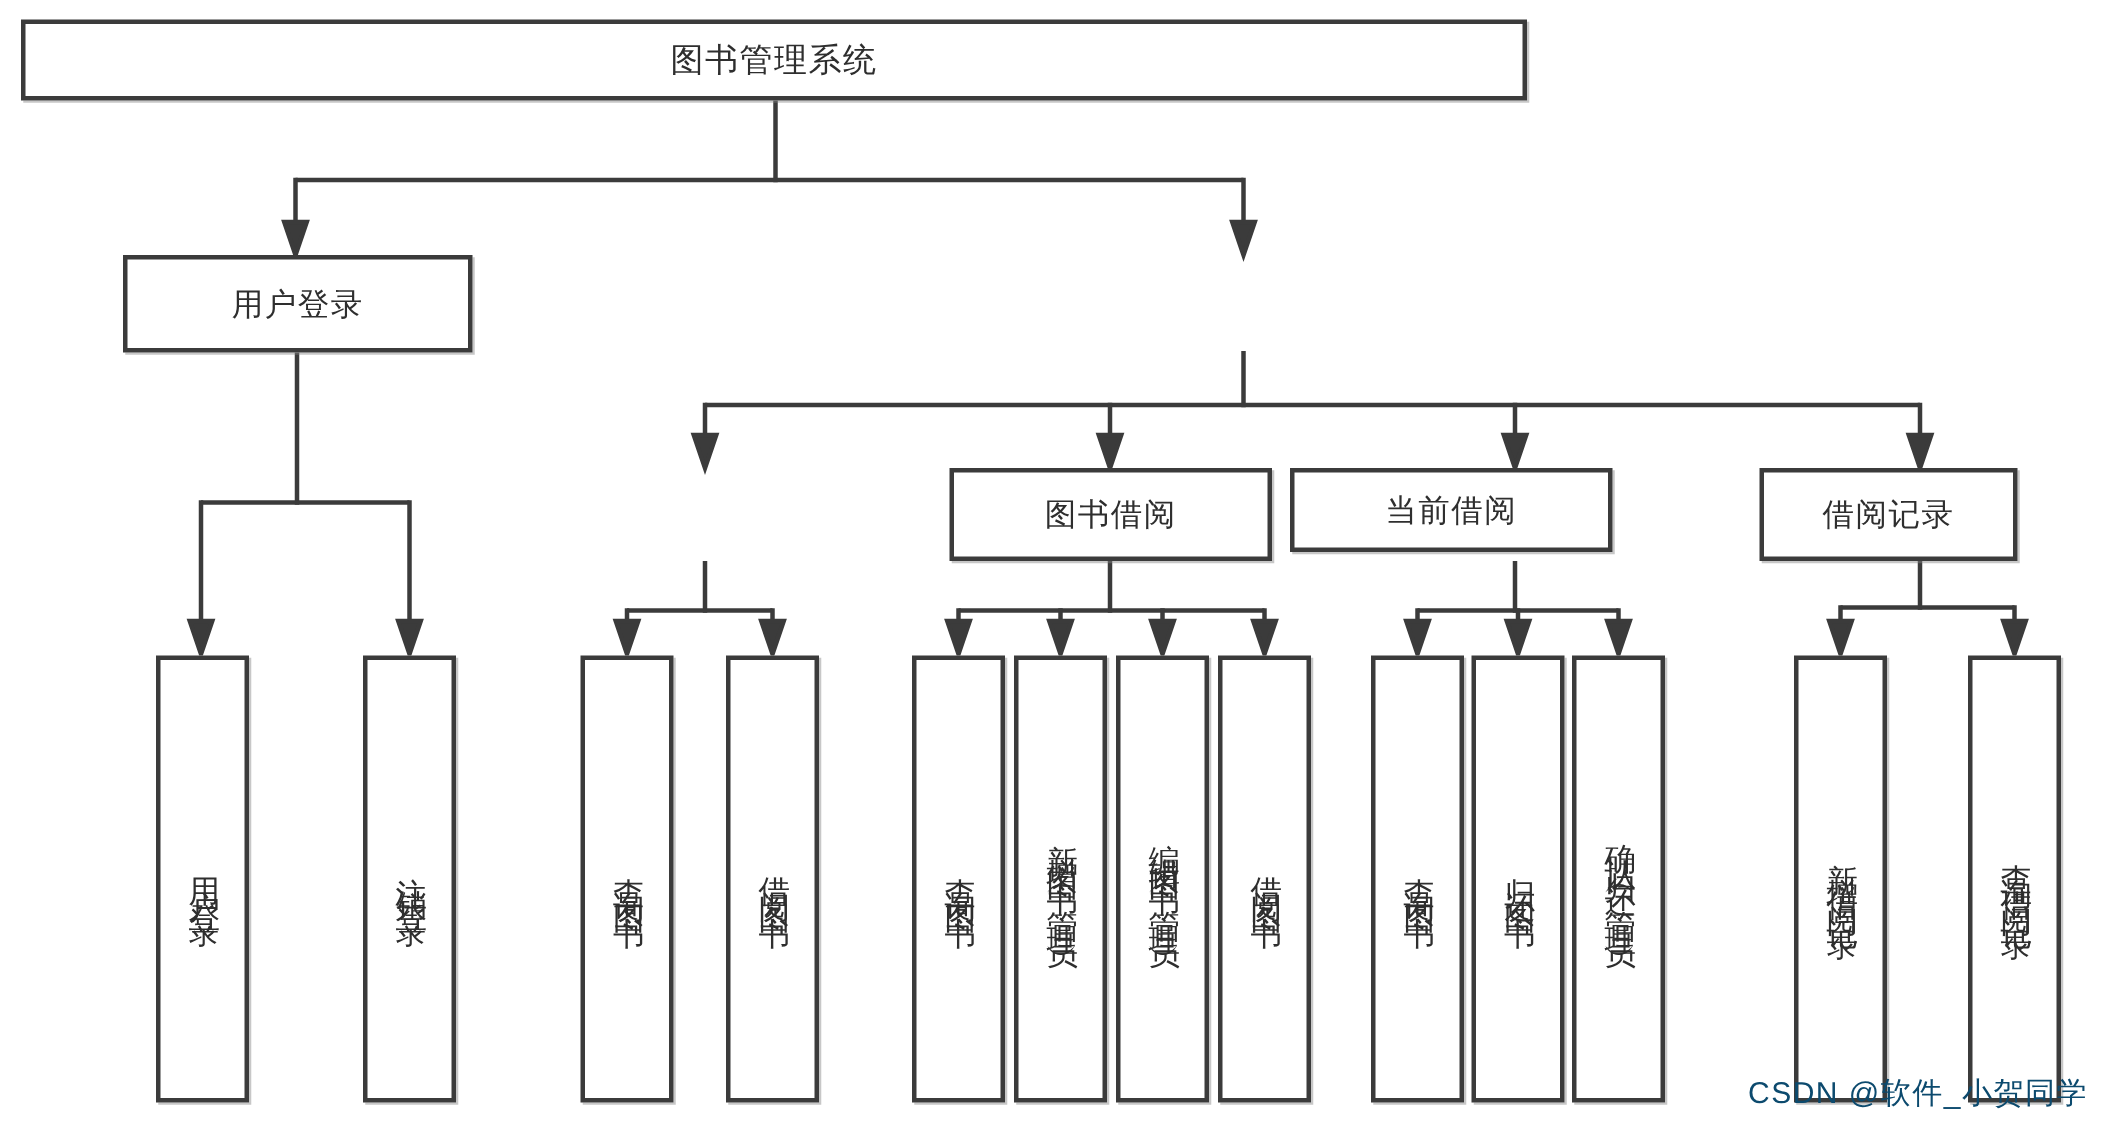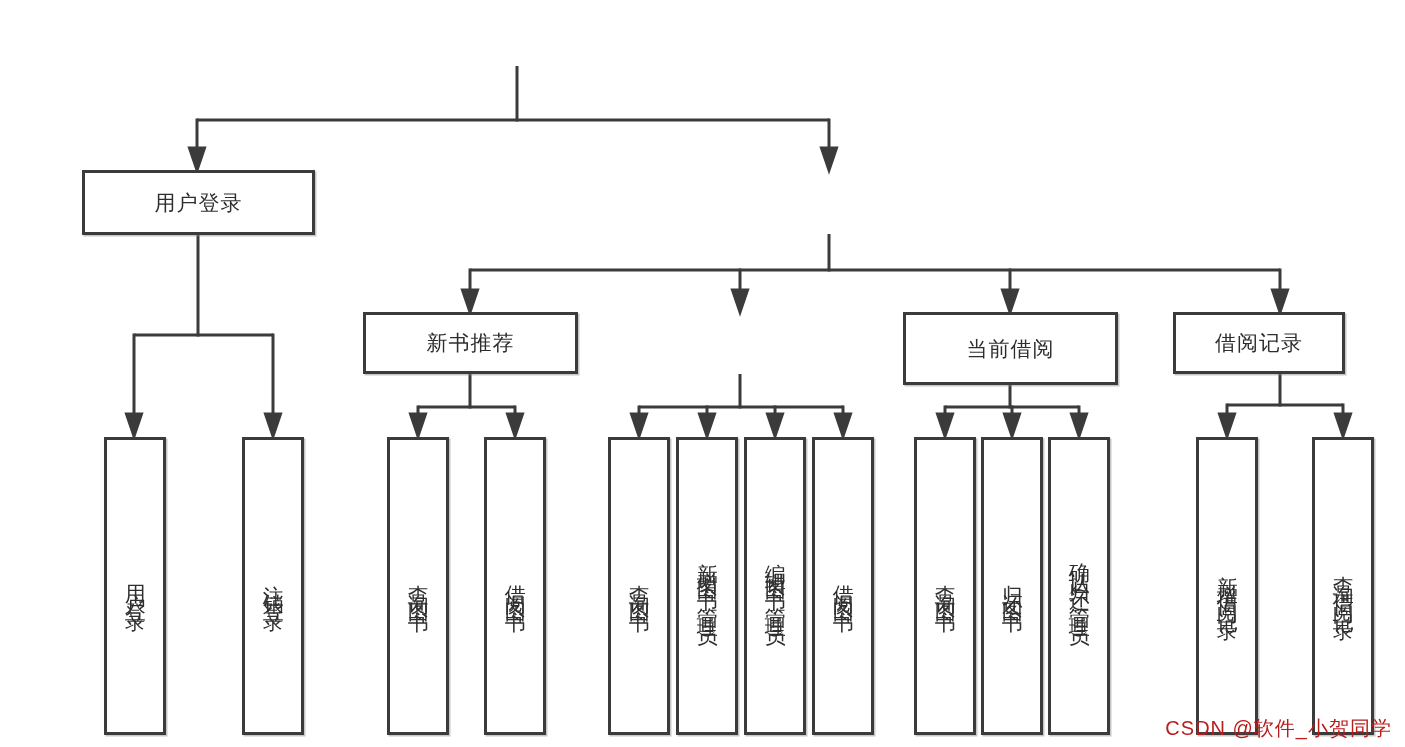--- a/index.html
+++ b/index.html
@@ -46,21 +46,21 @@
     font-size: 21px;
     letter-spacing: 9px;
     line-height: 1.25;
     white-space: nowrap;
   }
   #watermark {
     position: absolute;
     right: 13px;
     bottom: 5px;
     font-size: 20px;
-    color: #b91c1c;
+    color: #0c4a6e;
     letter-spacing: 1px;
     z-index: 2;
     white-space: nowrap;
   }
 </style>
 </head>
 <body>
 
 <div id="canvas">
 
@@ -133,29 +133,32 @@
     <g>
       <line x1="1280" y1="374" x2="1280" y2="406.5"></line>
       <line x1="1227" y1="405" x2="1343" y2="405"></line>
       <line x1="1227" y1="403.5" x2="1227" y2="417"></line>
       <polygon points="1219.5,414 1234.5,414 1227,436"></polygon>
       <line x1="1343" y1="403.5" x2="1343" y2="417"></line>
       <polygon points="1335.5,414 1350.5,414 1343,436"></polygon>
     </g>
   </svg>
 
+  <div class="box root" style="left:14px; top:13px; width:1004px; height:54px;">
+    <span class="hlabel">图书管理系统</span>
+  </div>
 
   <div class="box" style="left:82px; top:170px; width:233px; height:65px;">
     <span class="hlabel">用户登录</span>
   </div>
 
-  <div class="box" style="left:363px; top:312px; width:215px; height:62px;">
-    <span class="hlabel">新书推荐</span>
-  </div>
-  <div class="box" style="left:903px; top:312px; width:215px; height:73px;justify-content:center;">
+  <div class="box" style="left:633px; top:312px; width:215px; height:62px;">
+    <span class="hlabel">图书借阅</span>
+  </div>
+  <div class="box" style="left:860px; top:312px; width:215px; height:56px;justify-content:center;">
     <span class="hlabel">当前借阅</span>
   </div>
   <div class="box" style="left:1173px; top:312px; width:172px; height:62px;">
     <span class="hlabel">借阅记录</span>
   </div>
 
   <div class="box" style="left:104px; top:437px; width:62px; height:298px;">
     <span class="vtext">用户登录</span>
   </div>
   <div class="box" style="left:242px; top:437px; width:62px; height:298px;">

